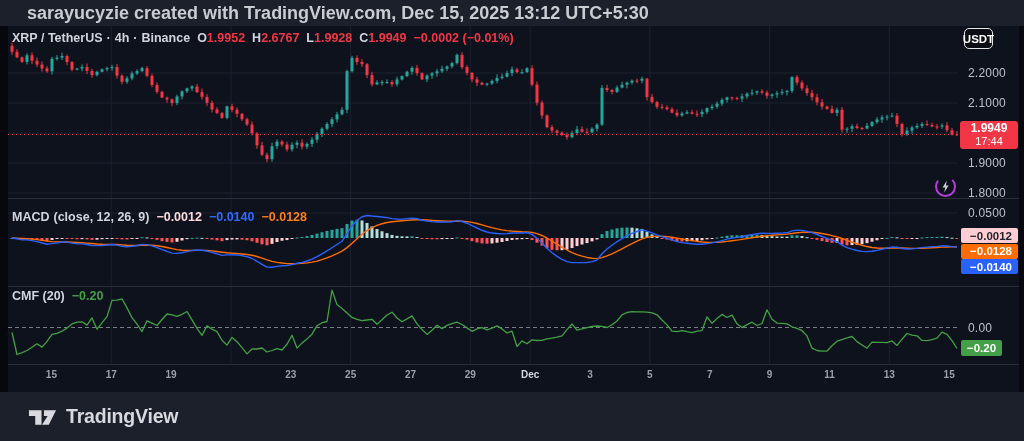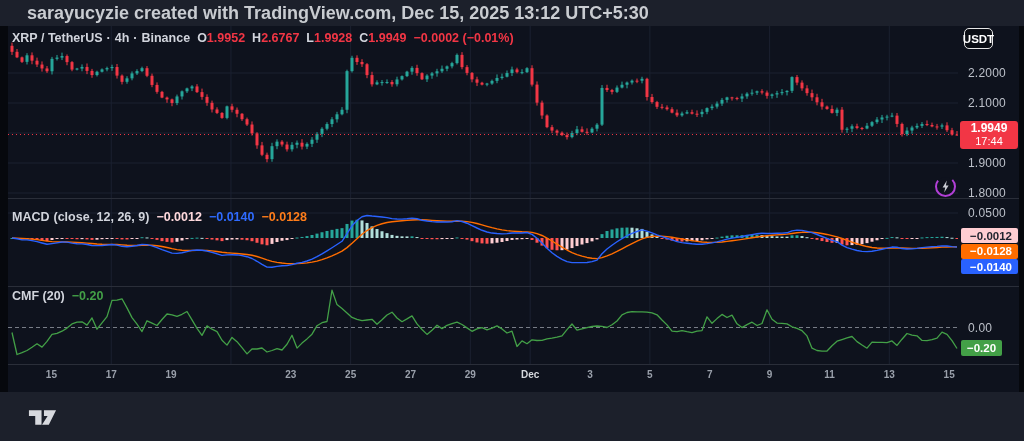--- a/index.html
+++ b/index.html
@@ -761,16 +761,17 @@
       <path d="M12.8 5.5 L8.6 12.4 L11.2 12.4 L10.2 17.5 L14.6 10.4 L11.9 10.4 Z" fill="#c9ccd3"></path>
     </svg>
   </div>
 
   <div class="bottombar">
     <div class="brand">
       <svg width="31" height="26" viewBox="0 0 32 26">
         <path d="M2 6 H15 V21 H8.5 V12 H2 Z" fill="#d7d9de"></path>
         <path d="M17.5 6 H30 L22.5 21 H15.5 L21.3 12 H17.5 Z" fill="#d7d9de"></path>
       </svg>
+      <span>TradingView</span>
     </div>
   </div>
 
 </div>
 
 </body></html>

